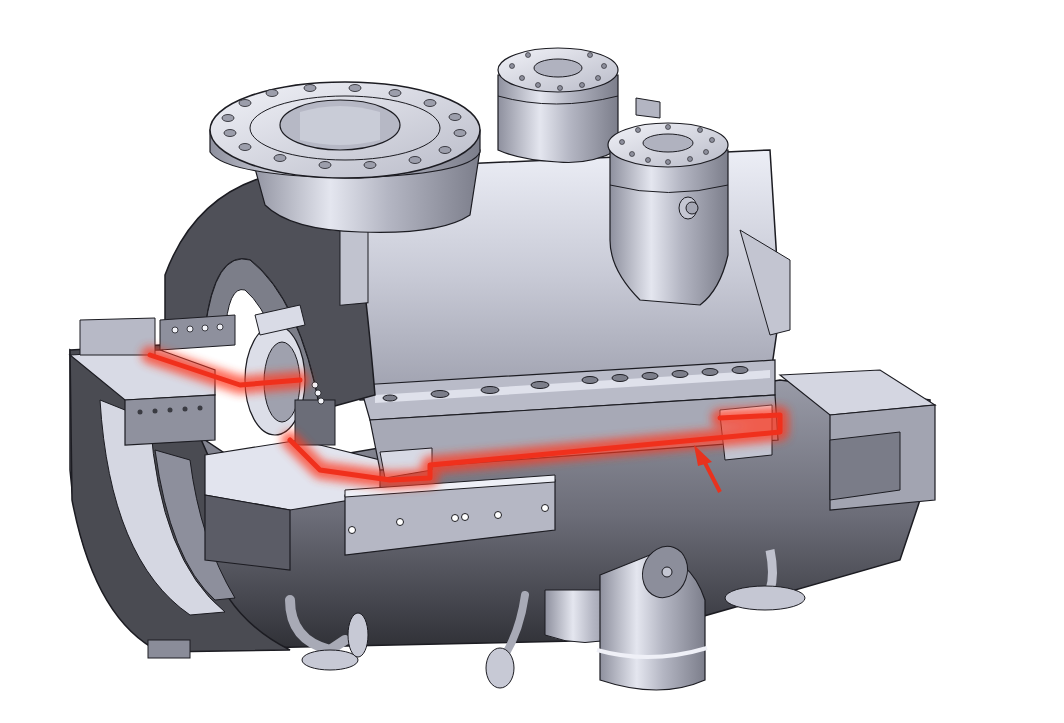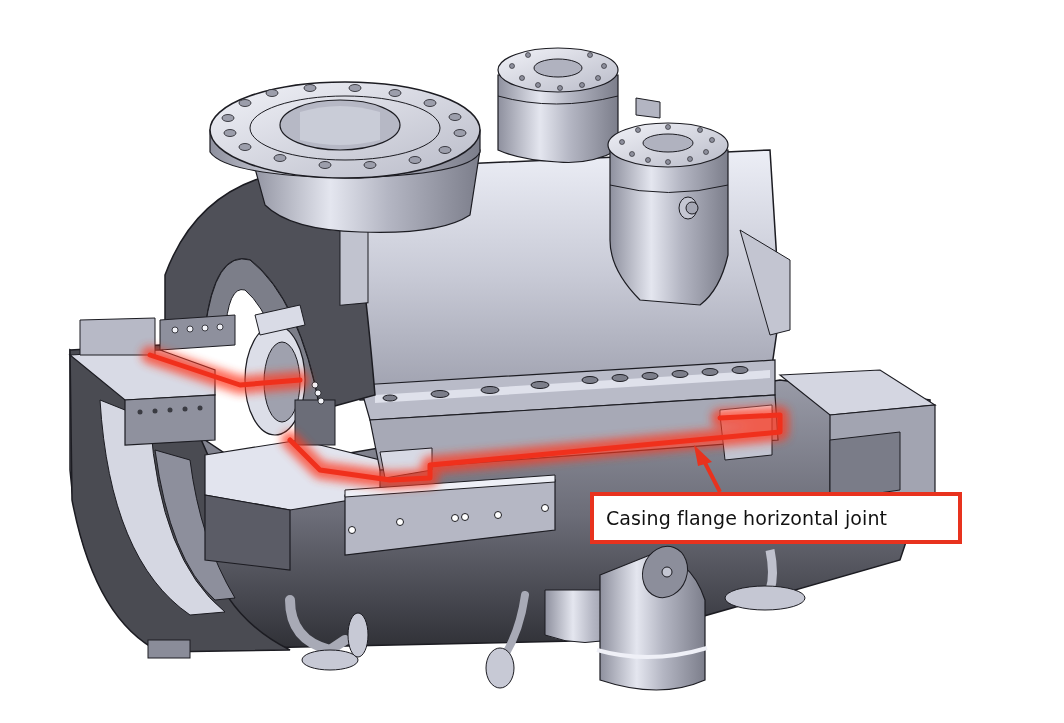--- a/index.html
+++ b/index.html
@@ -227,16 +227,13 @@
     <path d="M150 355 L240 385 L300 380 M290 440 L320 470 L390 480 L430 478 L430 465 L780 432 L780 415 L720 418" fill="none" stroke="#ff3b22" stroke-width="18" stroke-linejoin="round" stroke-linecap="round" filter="url(#glow)" opacity="0.75"></path>
     <path d="M150 355 L240 385 L300 380 M290 440 L320 470 L390 480 L430 478 L430 465 L780 432 L780 415 L720 418" fill="none" stroke="#f0301c" stroke-width="5" stroke-linejoin="round" stroke-linecap="round"></path>
   </g>
 
   <g>
     <line x1="720" y1="492" x2="702" y2="457" stroke="#e8321e" stroke-width="4"></line>
     <path d="M694 445 L712 462 L698 466 Z" fill="#e8321e"></path>
   </g>
 </svg>
 
-<div class="callout">
-  <span class="callout-text">Casing flange horizontal joint</span>
 </div>
-</div>
 
 </body></html>

